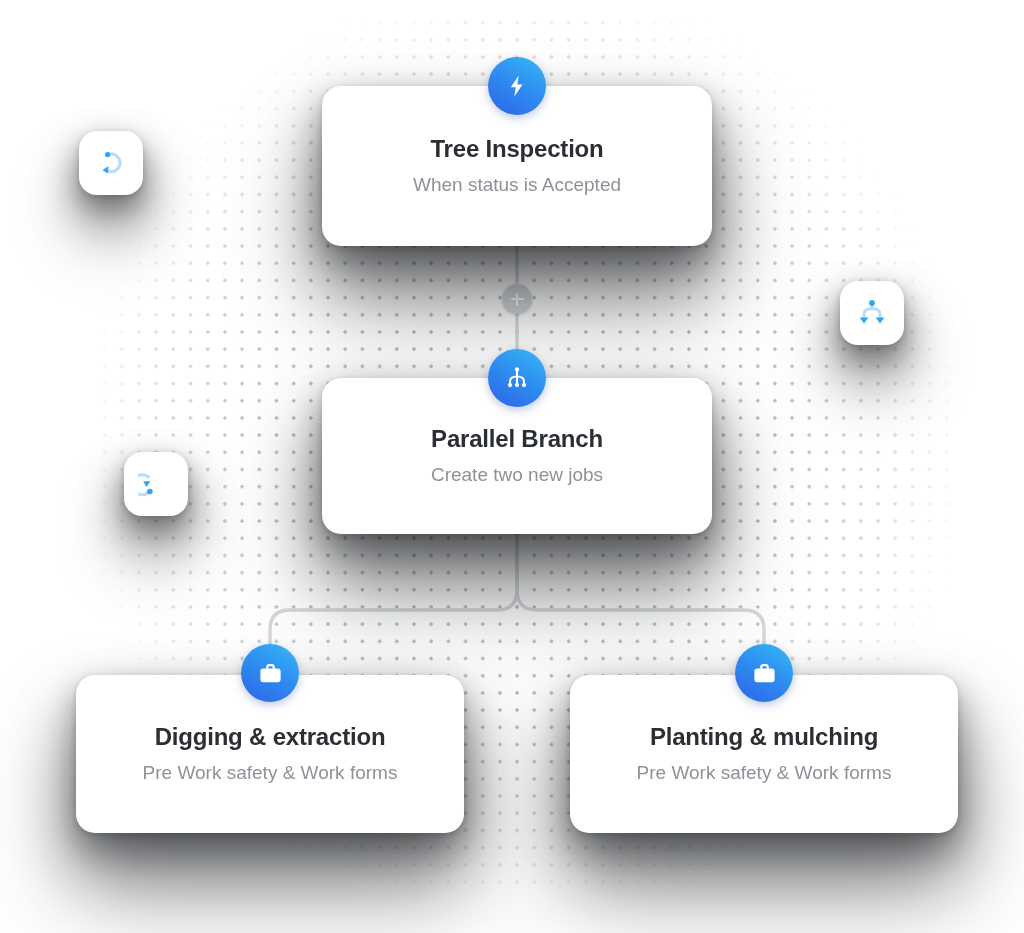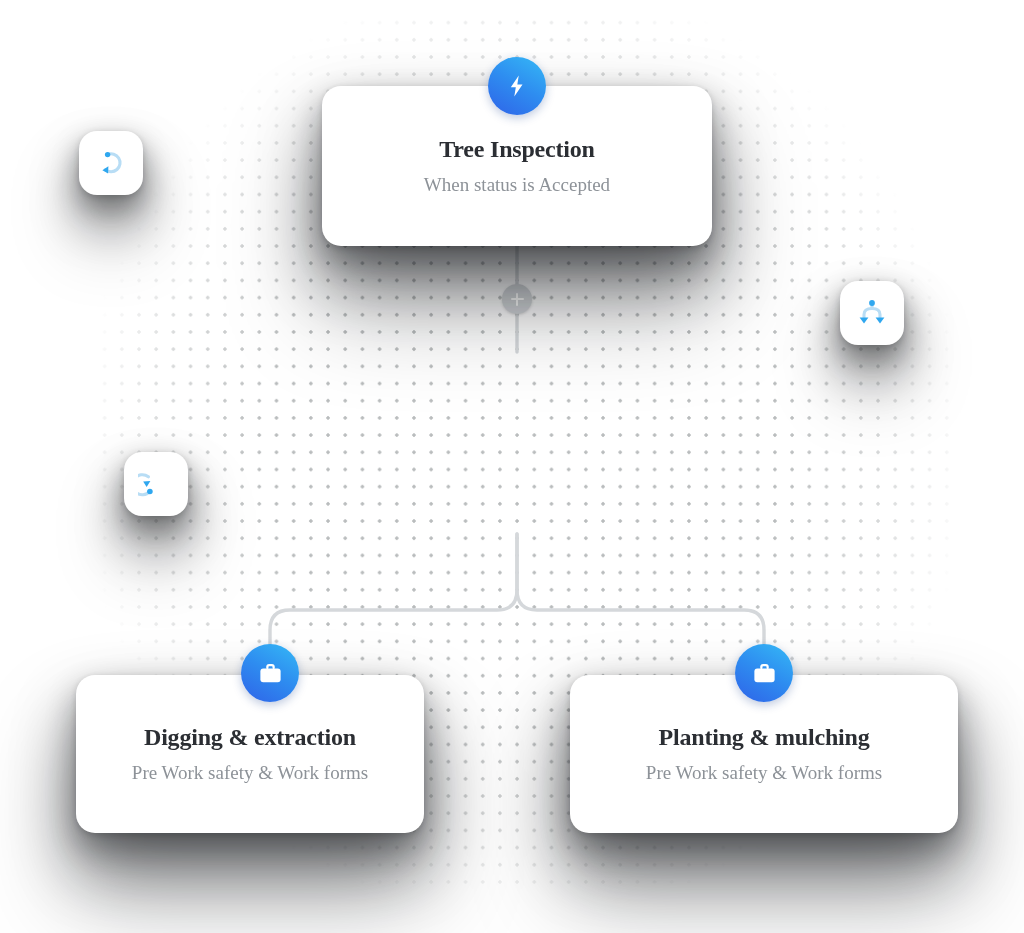--- a/index.html
+++ b/index.html
@@ -81,21 +81,20 @@
       0 2px 6px rgba(10,12,16,0.16),
       0 14px 30px rgba(10,12,16,0.30),
       0 34px 62px rgba(10,12,16,0.42),
       0 60px 96px rgba(10,12,16,0.34);
     display: flex;
     flex-direction: column;
     align-items: center;
     justify-content: center;
     text-align: center;
     box-sizing: border-box;
-    font-family: Liberation Serif, serif;
   }
   .node-title {
     font-size: 24px;
     font-weight: bold;
     color: #2b2e33;
     letter-spacing: -0.2px;
     line-height: 1.18;
   }
   .node-sub {
     font-size: 19px;
@@ -158,22 +157,39 @@
   <div class="node" style="left:322px; top:86px; width:390px; height:160px;">
     <div class="node-icon" style="left:50%; top:-29px; transform:translateX(-50%);">
       <svg width="26" height="26" viewBox="0 0 24 24" aria-hidden="true">
         <path d="M13.6 2.2 L6.3 13.1 h4.6 l-1.4 8.7 l7.6 -11.2 h-4.8 z" fill="#ffffff"></path>
       </svg>
     </div>
     <div class="node-title">Tree Inspection</div>
     <div class="node-sub">When status is Accepted</div>
   </div>
 
-
-  <div class="node" style="left:76px; top:675px; width:348px; height:158px;">
+  <div class="node" style="left:322px; top:378px; width:390px; height:156px;">
+    <div class="node-icon" style="left:50%; top:-29px; transform:translateX(-50%);">
+      <svg width="30" height="30" viewBox="0 0 30 30" aria-hidden="true">
+        <g stroke="#ffffff" stroke-width="2.1" fill="none" stroke-linecap="round">
+          <path d="M15 7 V 21.5"></path>
+          <path d="M15 13.5 q -7 0 -7 5.2 V 21"></path>
+          <path d="M15 13.5 q 7 0 7 5.2 V 21"></path>
+        </g>
+        <circle cx="15" cy="6.4" r="2.1" fill="#ffffff"></circle>
+        <circle cx="15" cy="22.1" r="2.1" fill="#ffffff"></circle>
+        <circle cx="8" cy="22.1" r="2.1" fill="#ffffff"></circle>
+        <circle cx="22" cy="22.1" r="2.1" fill="#ffffff"></circle>
+      </svg>
+    </div>
+    <div class="node-title">Parallel Branch</div>
+    <div class="node-sub">Create two new jobs</div>
+  </div>
+
+  <div class="node" style="left:76px; top:675px; width:388px; height:158px;">
     <div class="node-icon" style="left:194px; top:-31px; transform:translateX(-50%);">
       <svg width="27" height="27" viewBox="0 0 24 24" aria-hidden="true">
         <rect x="3" y="7.6" width="18" height="12.2" rx="2.6" fill="#ffffff"></rect>
         <path d="M9.2 7.2 v-1.1 a1.6 1.6 0 0 1 1.6 -1.6 h2.4 a1.6 1.6 0 0 1 1.6 1.6 v1.1" stroke="#ffffff" stroke-width="2" fill="none" stroke-linecap="round"></path>
       </svg>
     </div>
     <div class="node-title">Digging &amp; extraction</div>
     <div class="node-sub">Pre Work safety &amp; Work forms</div>
   </div>
 

